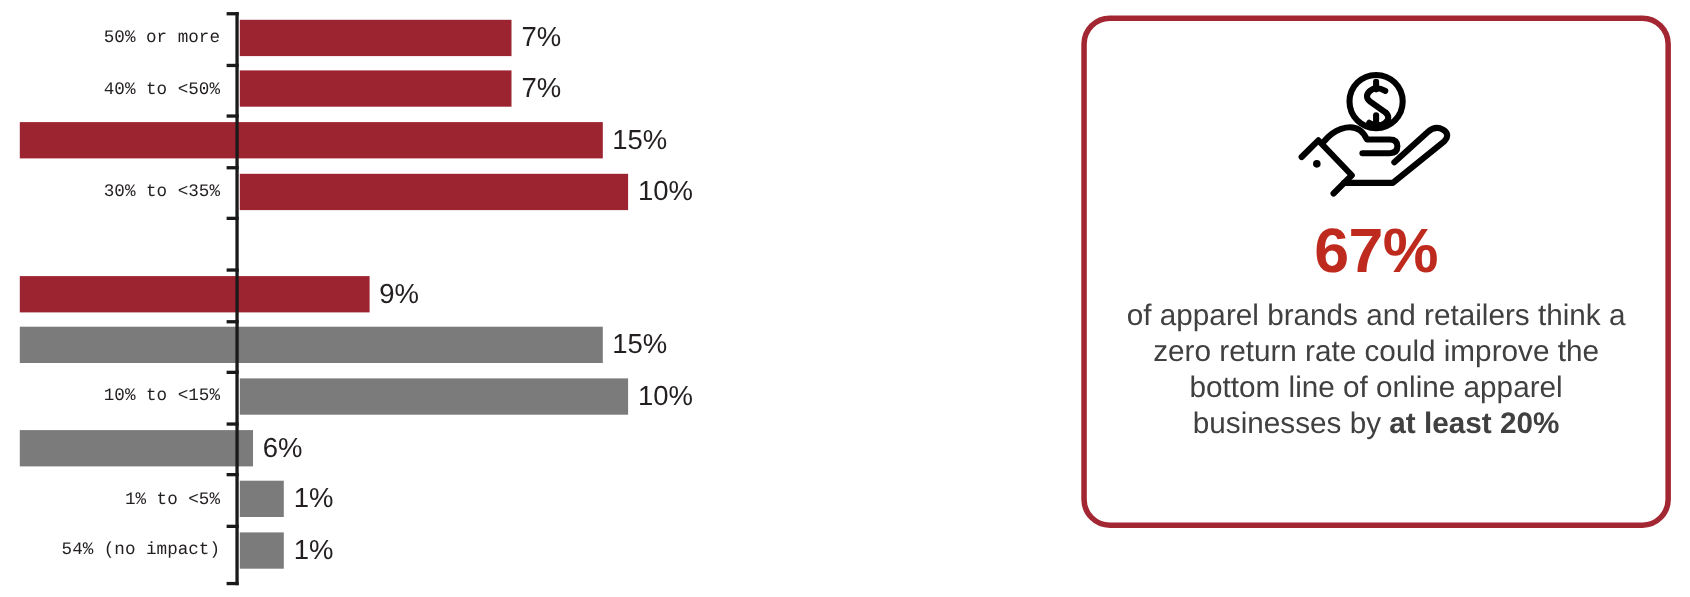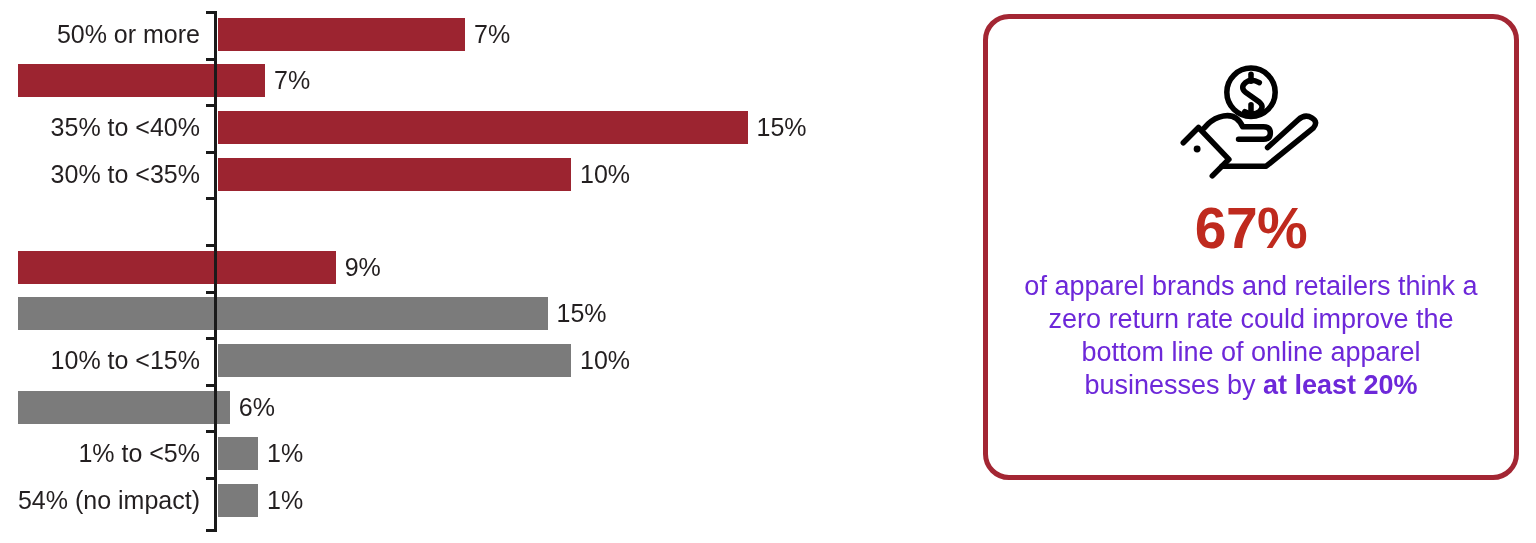--- a/index.html
+++ b/index.html
@@ -11,25 +11,26 @@
     overflow:hidden;
   }
   .page{position:relative;width:1536px;height:543px;}
 
   
   .chart{position:absolute;left:0;top:0;width:975px;height:543px;}
   .rows{position:absolute;left:0;top:11px;width:975px;}
   .row{position:relative;height:46.6px;display:flex;align-items:center;}
   .cat{
     width:200px;text-align:right;
-    font-size:25px;line-height:1;
+    font-size:16px;line-height:1;
     color:#231f20;
     white-space:nowrap;
     padding-right:0;
     box-sizing:border-box;
+    font-family:Liberation Mono, monospace;
   }
   .barwrap{position:relative;display:flex;align-items:center;margin-left:18px;}
   .bar{height:33px;display:block;}
   .bar.red{background:#9c2430;}
   .bar.gray{background:#7b7b7b;}
   .val{font-size:25px;line-height:1;color:#231f20;margin-left:9px;white-space:nowrap;}
 
   
   .axis{position:absolute;left:214px;top:11px;width:3px;background:#1a1a1a;}
   .tickset{position:absolute;left:206px;top:11px;width:11px;}
@@ -49,46 +50,46 @@
   .big-stat{
     font-size:57px;font-weight:bold;color:#bf2a1e;
     line-height:1;margin-top:16px;letter-spacing:-0.5px;
   }
   .card-text{
     margin-top:13px;
     width:470px;
     text-align:center;
     font-size:27px;
     line-height:1.22;
-    color:#6d28d9;
+    color:#404040;
   }
   .card-text b{font-weight:bold;}
 </style>
 </head>
 <body>
 
 <div class="page">
 
   <div class="chart">
     <div class="rows" id="rows">
         <div class="row">
           <div class="cat">50% or more</div>
           <div class="barwrap">
             <span class="bar red" style="width: 247.1px; background: rgb(156, 36, 48);"></span>
             <span class="val">7%</span>
           </div>
         </div>
         <div class="row">
+          <div class="cat">40% to &lt;50%</div>
           <div class="barwrap">
             <span class="bar red" style="width: 247.1px; background: rgb(156, 36, 48);"></span>
             <span class="val">7%</span>
           </div>
         </div>
         <div class="row">
-          <div class="cat">35% to &lt;40%</div>
           <div class="barwrap">
             <span class="bar red" style="width: 529.5px; background: rgb(156, 36, 48);"></span>
             <span class="val">15%</span>
           </div>
         </div>
         <div class="row">
           <div class="cat">30% to &lt;35%</div>
           <div class="barwrap">
             <span class="bar red" style="width: 353px; background: rgb(156, 36, 48);"></span>
             <span class="val">10%</span>

